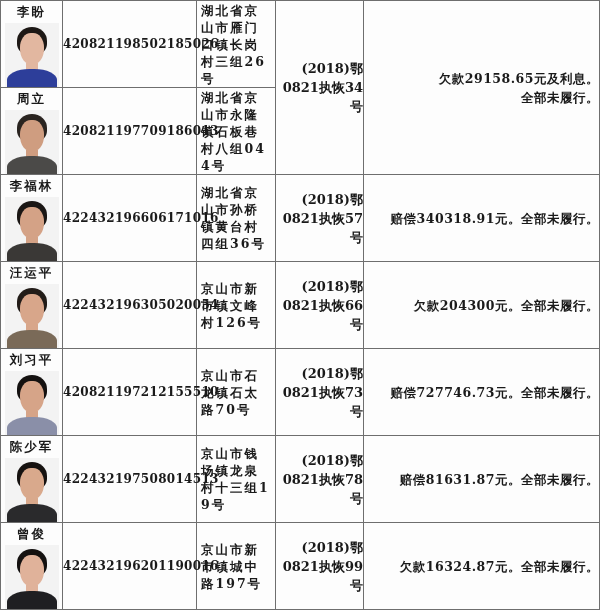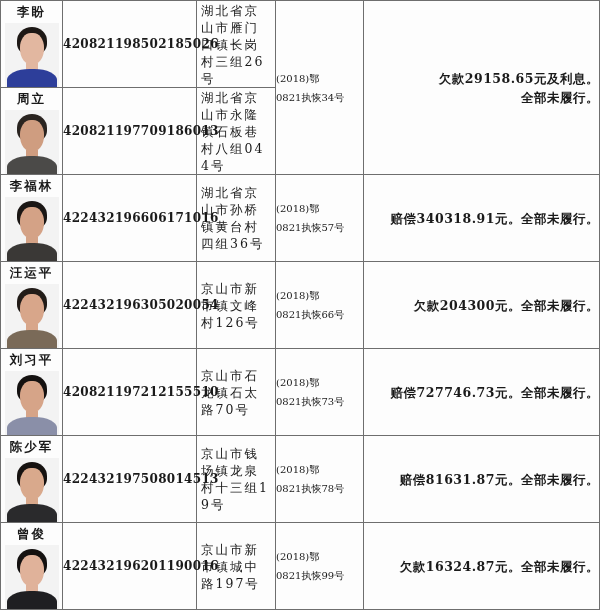--- a/index.html
+++ b/index.html
@@ -16,22 +16,22 @@
   col.c-desc { width: 236px; }
   tr.r { height: 87px; }
   .photo-cell { text-align: center; position: relative; }
   .pname { font-size: 12.5px; font-weight: bold; line-height: 16px; margin-top: 2px; letter-spacing: 2px; }
   .portrait { width: 54px; height: 64px; margin: 3px auto 0; position: relative; overflow: hidden; background: #f3f3f3; }
   .portrait .hair { position: absolute; left: 12px; top: 4px; width: 30px; height: 28px; border-radius: 50% 50% 40% 40%; background: #1e1a18; }
   .portrait .face { position: absolute; left: 15px; top: 10px; width: 24px; height: 32px; border-radius: 45% 45% 50% 50%; background: #d9a98e; }
   .portrait .neck { position: absolute; left: 21px; top: 40px; width: 12px; height: 10px; background: #cf9e84; }
   .portrait .body { position: absolute; left: 2px; top: 46px; width: 50px; height: 24px; border-radius: 45% 45% 0 0; }
   .idcell { text-align: center; font-size: 12px; font-weight: bold; letter-spacing: 0.3px; white-space: nowrap; }
-  .addrcell { font-size: 12.5px; font-weight: normal; line-height: 17px; padding: 0 3px 0 4px !important; letter-spacing: 2px; word-break: break-all; }
-  .casecell { text-align: left; font-size: 10px; font-weight: normal; line-height: 19px; }
+  .addrcell { font-size: 12.5px; font-weight: bold; line-height: 17px; padding: 0 3px 0 4px !important; letter-spacing: 2px; word-break: break-all; }
+  .casecell { text-align: right; font-size: 13px; font-weight: bold; line-height: 19px; }
   .desccell { text-align: right; font-size: 12.5px; font-weight: bold; line-height: 19px; letter-spacing: 0.5px; }
 </style>
 </head>
 <body>
 
 <table class="roster">
   <colgroup>
     <col class="c-photo">
       <col class="c-id">
       <col class="c-addr">

